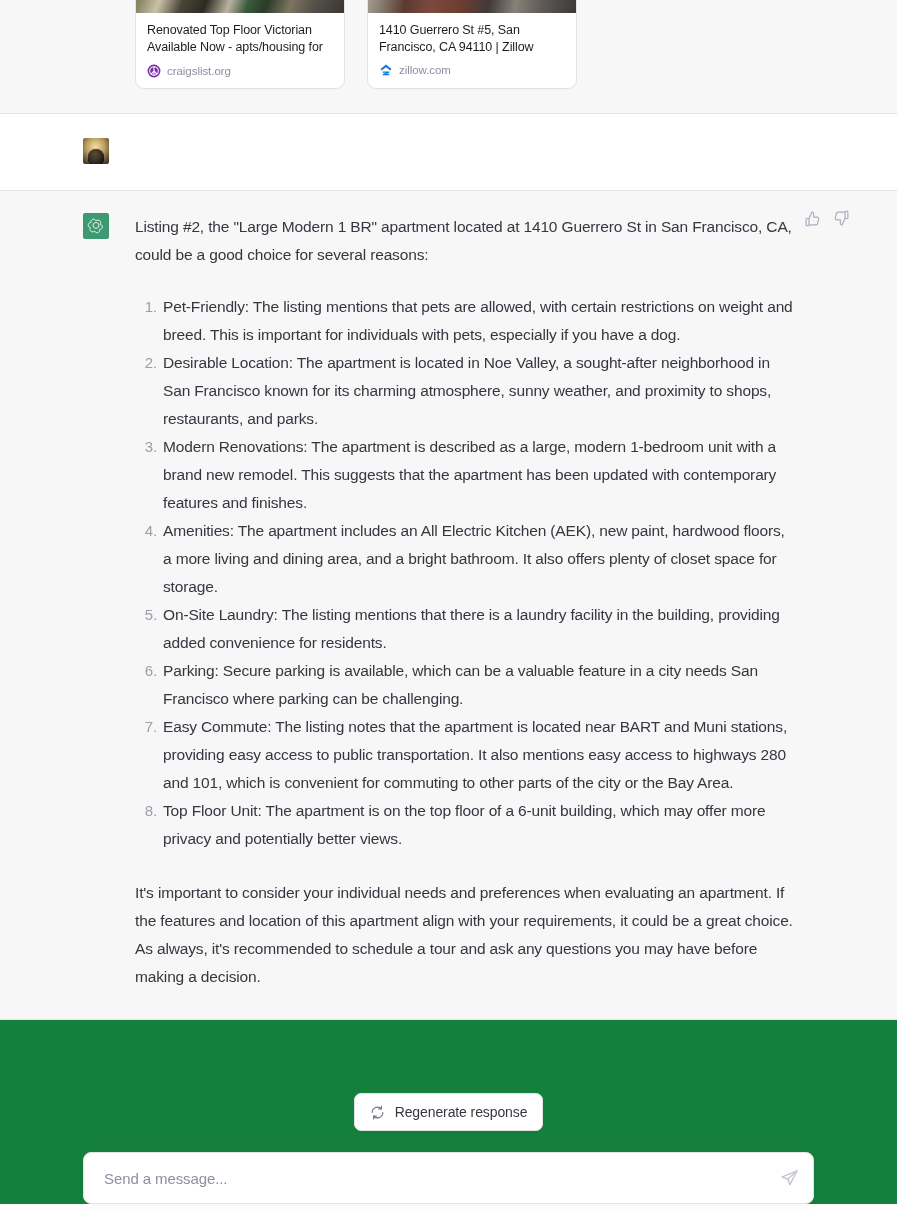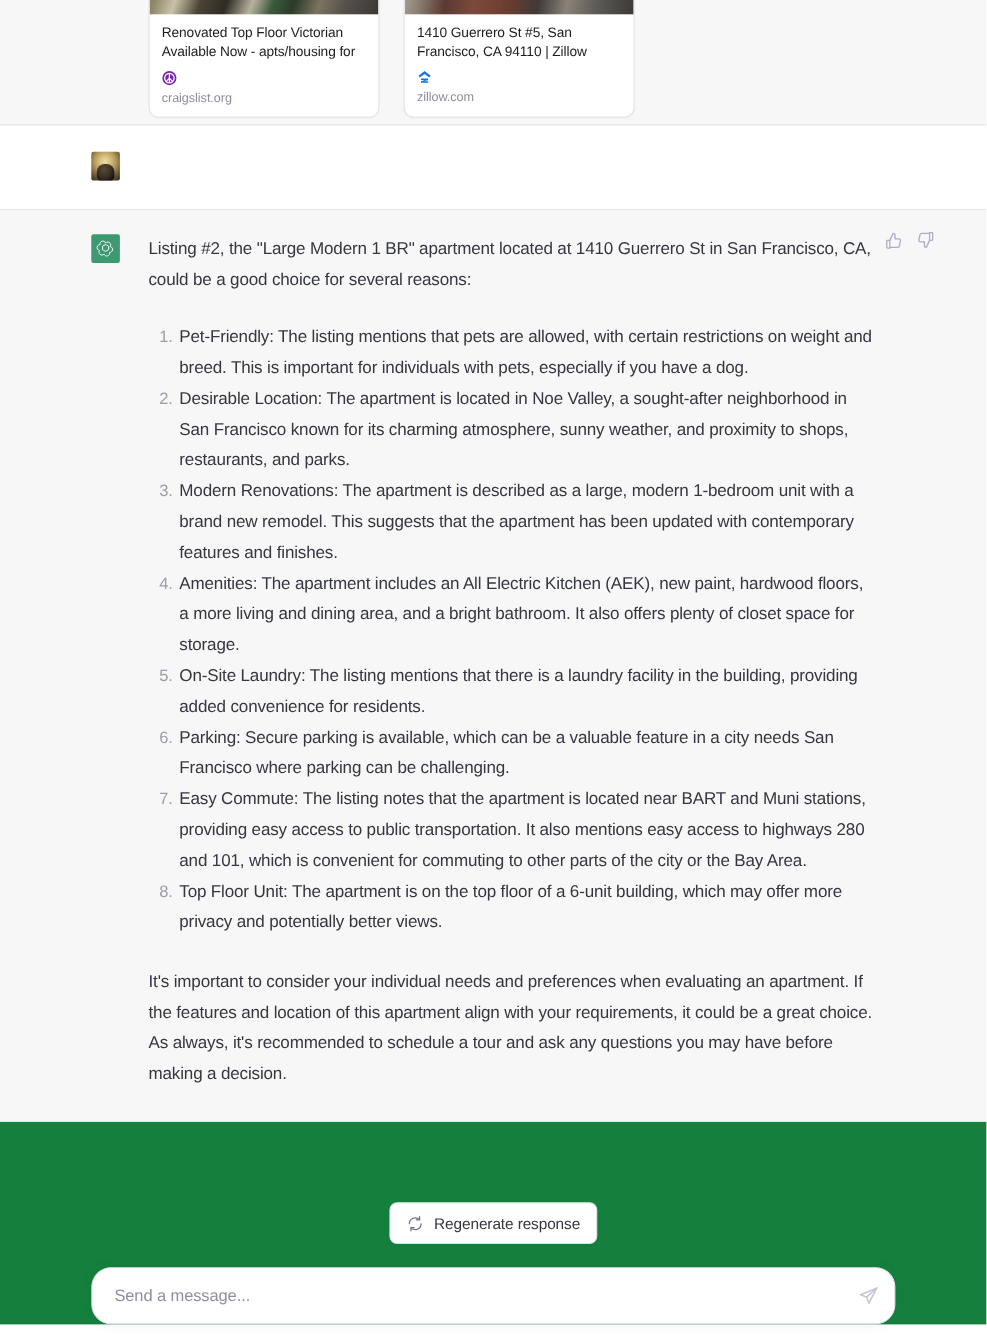--- a/index.html
+++ b/index.html
@@ -49,21 +49,21 @@
   .card-title {
     font-size: 12.5px;
     line-height: 16.5px;
     color: #1d1d20;
     font-weight: 400;
     letter-spacing: -0.1px;
     margin: 0 0 8px 0;
     max-height: 34px;
     overflow: hidden;
   }
-  .card-src { display: flex; align-items: flex-start; gap: 6px; flex-direction: column; }
+  .card-src { display: flex; align-items: center; gap: 6px; }
   .fav { width: 14px; height: 14px; flex: 0 0 14px; display:block; }
   .card-src-label { font-size: 11.5px; color: #8e8ea0; letter-spacing: -0.05px; }
 
   
   .msg { display: flex; width: 100%; }
   .msg-user { background: #ffffff; border-bottom: 1px solid #e5e5e6; }
   .msg-assistant { background: #f7f7f8; border-bottom: 1px solid #e5e5e6; }
   .msg-inner {
     display: flex;
     width: 100%;
@@ -155,21 +155,21 @@
     color: #34373f;
     letter-spacing: -0.1px;
     cursor: pointer;
     box-shadow: 0 1px 2px rgba(0,0,0,0.03);
   }
   .composer-wrap { padding: 21px 83px 0 83px; }
   .composer {
     position: relative;
     background: #ffffff;
     border: 1px solid #e3e3e5;
-    border-radius: 18px;
+    border-radius: 8px;
     box-shadow: 0 0 12px rgba(0,0,0,0.055);
     height: 52px;
     display: flex;
     align-items: center;
   }
   .composer input {
     border: 0;
     outline: 0;
     background: transparent;
     width: 100%;

